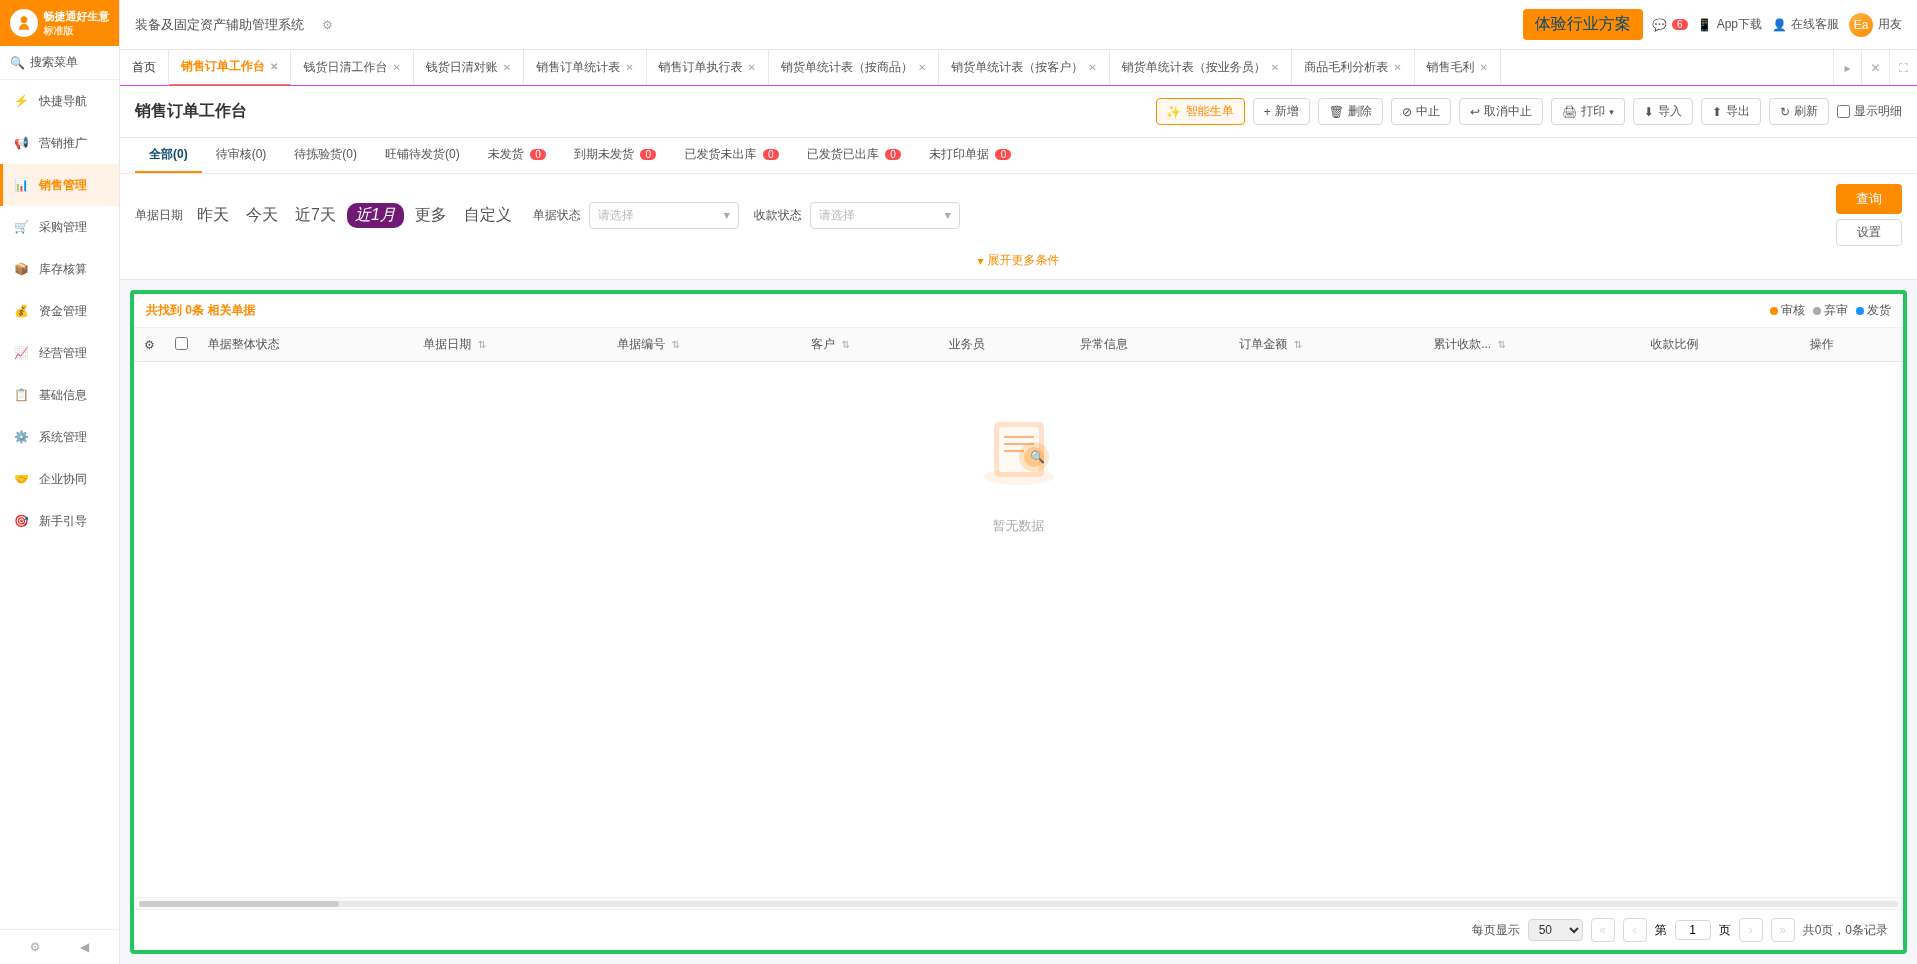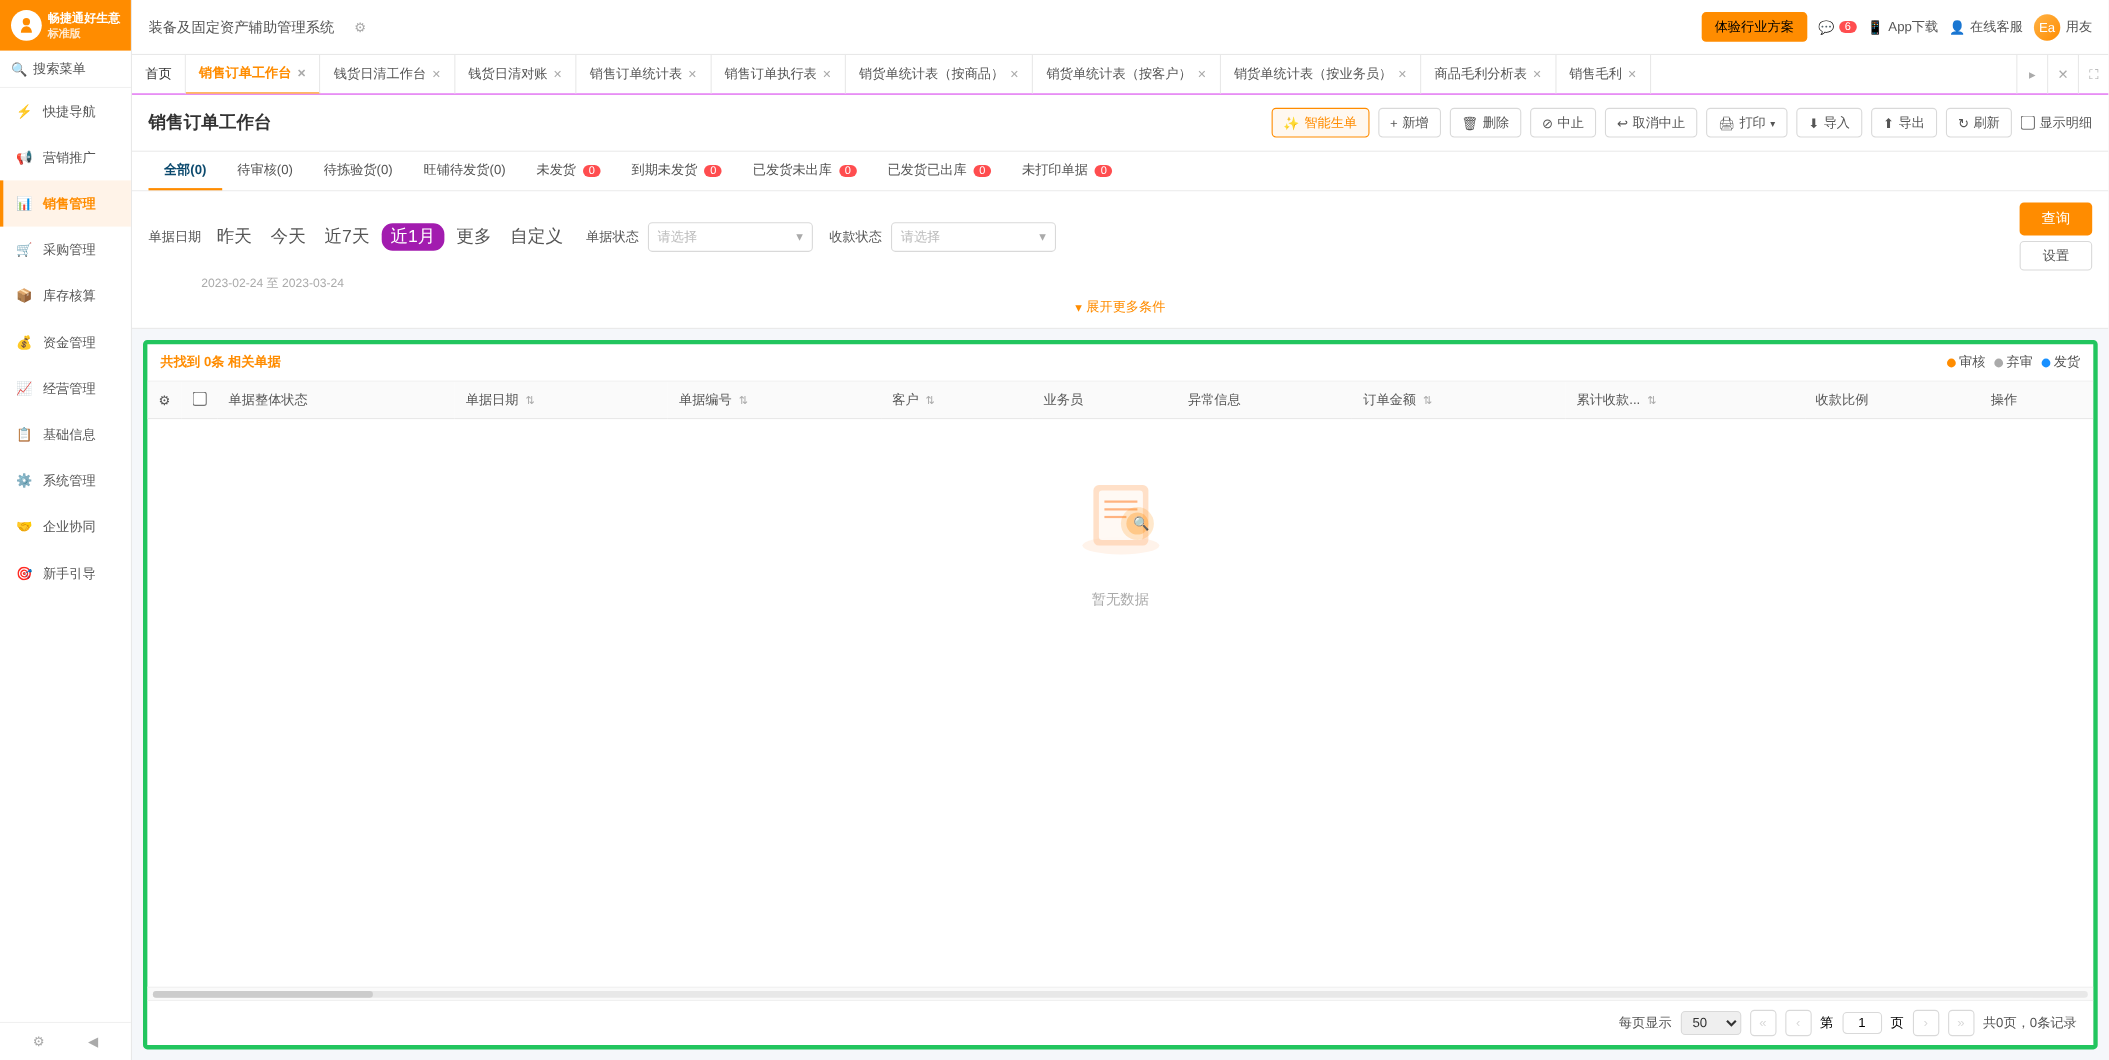--- a/index.html
+++ b/index.html
@@ -16,21 +16,21 @@
     .sidebar-nav-item .nav-icon { width: 18px; height: 18px; display: flex; align-items: center; justify-content: center; }
     .sidebar-bottom { margin-top: auto; display: flex; align-items: center; justify-content: space-around; padding: 10px; border-top: 1px solid #f0f0f0; }
     .sidebar-bottom-btn { cursor: pointer; color: #aaa; }
 
     
     .main { flex: 1; display: flex; flex-direction: column; overflow: hidden; }
 
     
     .top-header { height: 50px; background: #fff; display: flex; align-items: center; padding: 0 15px; gap: 10px; border-bottom: 1px solid #e8e8e8; flex-shrink: 0; }
     .header-btn { display: flex; align-items: center; gap: 4px; cursor: pointer; color: #555; font-size: 12px; }
-    .industry-btn { background: #ff8c00; color: #000000; padding: 5px 12px; border-radius: 4px; cursor: pointer; font-size: 12px; }
+    .industry-btn { background: #ff8c00; color: #0c4a6e; padding: 5px 12px; border-radius: 4px; cursor: pointer; font-size: 16px; }
     .badge-num { background: #ff4d4f; color: white; border-radius: 10px; padding: 0 5px; font-size: 10px; min-width: 16px; text-align: center; }
     .user-area { display: flex; align-items: center; gap: 5px; cursor: pointer; color: #555; }
     .avatar-img { width: 24px; height: 24px; border-radius: 50%; background: linear-gradient(135deg, #ffb347, #ff8c00); display: flex; align-items: center; justify-content: center; color: white; font-size: 10px; }
 
     
     .tab-bar { height: 36px; background: #fff; display: flex; align-items: center; border-bottom: 1px solid #d946ef; overflow: hidden; flex-shrink: 0; position: relative; }
     .tab { display: flex; align-items: center; gap: 5px; padding: 0 12px; height: 36px; cursor: pointer; color: #555; white-space: nowrap; border-right: 1px solid #e8e8e8; font-size: 12px; flex-shrink: 0; }
     .tab.active { background: #fff; color: #ff8c00; border-bottom: 2px solid #ff8c00; font-weight: bold; }
     .tab.home { color: #333; }
     .tab-close { color: #aaa; font-size: 10px; cursor: pointer; }
@@ -54,21 +54,21 @@
     .sub-tab.active { color: #0c4a6e; border-bottom-color: #ff8c00; font-weight: bold; }
     .sub-tab .count-badge { display: inline-block; background: #ff4d4f; color: white; border-radius: 10px; padding: 0 4px; font-size: 10px; min-width: 16px; text-align: center; margin-left: 3px; }
 
     
     .filter-area { background: #fff; padding: 10px 15px; border-bottom: 1px solid #e8e8e8; flex-shrink: 0; }
     .filter-row { display: flex; align-items: center; gap: 15px; flex-wrap: wrap; }
     .filter-item { display: flex; align-items: center; gap: 8px; }
     .filter-label { color: #555; white-space: nowrap; font-size: 12px; }
     .filter-date-range { display: flex; align-items: center; gap: 5px; color: #555; }
     .date-option { padding: 2px 6px; cursor: pointer; color: #555; font-size: 16px; border-radius: 3px; }
-    .date-option.active { background: #a21caf; color: white; border-radius: 10px; padding: 2px 8px; }
+    .date-option.active { background: #701a75; color: white; border-radius: 10px; padding: 2px 8px; font-style: italic; }
     .filter-select { display: flex; align-items: center; gap: 5px; border: 1px solid #d9d9d9; border-radius: 4px; padding: 4px 8px; min-width: 150px; cursor: pointer; background: #fff; color: #555; }
     .filter-select .arrow { color: #aaa; margin-left: auto; }
     .expand-btn { display: flex; align-items: center; gap: 4px; color: #ff8c00; cursor: pointer; font-size: 12px; margin: 0 auto; }
     .filter-actions { display: flex; flex-direction: column; gap: 5px; margin-left: auto; }
     .query-btn { background: #ff8c00; color: white; border: none; padding: 6px 20px; border-radius: 4px; cursor: pointer; font-size: 13px; }
     .setting-btn { background: #fff; color: #555; border: 1px solid #d9d9d9; padding: 4px 19px; border-radius: 4px; cursor: pointer; font-size: 12px; text-align: center; }
 
     
     .table-area { flex: 1; background: #fff; margin: 10px; border-radius: 4px; display: flex; flex-direction: column; overflow: hidden; border: 4px solid #22c55e; }
     .table-toolbar { padding: 8px 12px; display: flex; align-items: center; justify-content: space-between; border-bottom: 1px solid #f0f0f0; }
@@ -363,23 +363,20 @@
           <span class="filter-label">收款状态</span>
           <div class="filter-select">
             <span style="color:#bbb;">请选择</span>
             <span class="arrow">▾</span>
           </div>
         </div>
         <div class="filter-actions">
           <button class="query-btn">查询</button>
           <div class="setting-btn">设置</div>
         </div>
-      </div>
-      <div style="margin-top:4px; margin-left:48px;">
-        <span style="color:#aaa;font-size:11px;">2023-02-24 至 2023-03-24</span>
       </div>
       <div style="display:flex;justify-content:center;margin-top:6px;">
         <div class="expand-btn">
           <span>▾</span>
           <span>展开更多条件</span>
         </div>
       </div>
     </div>
 
     <div class="table-area">

